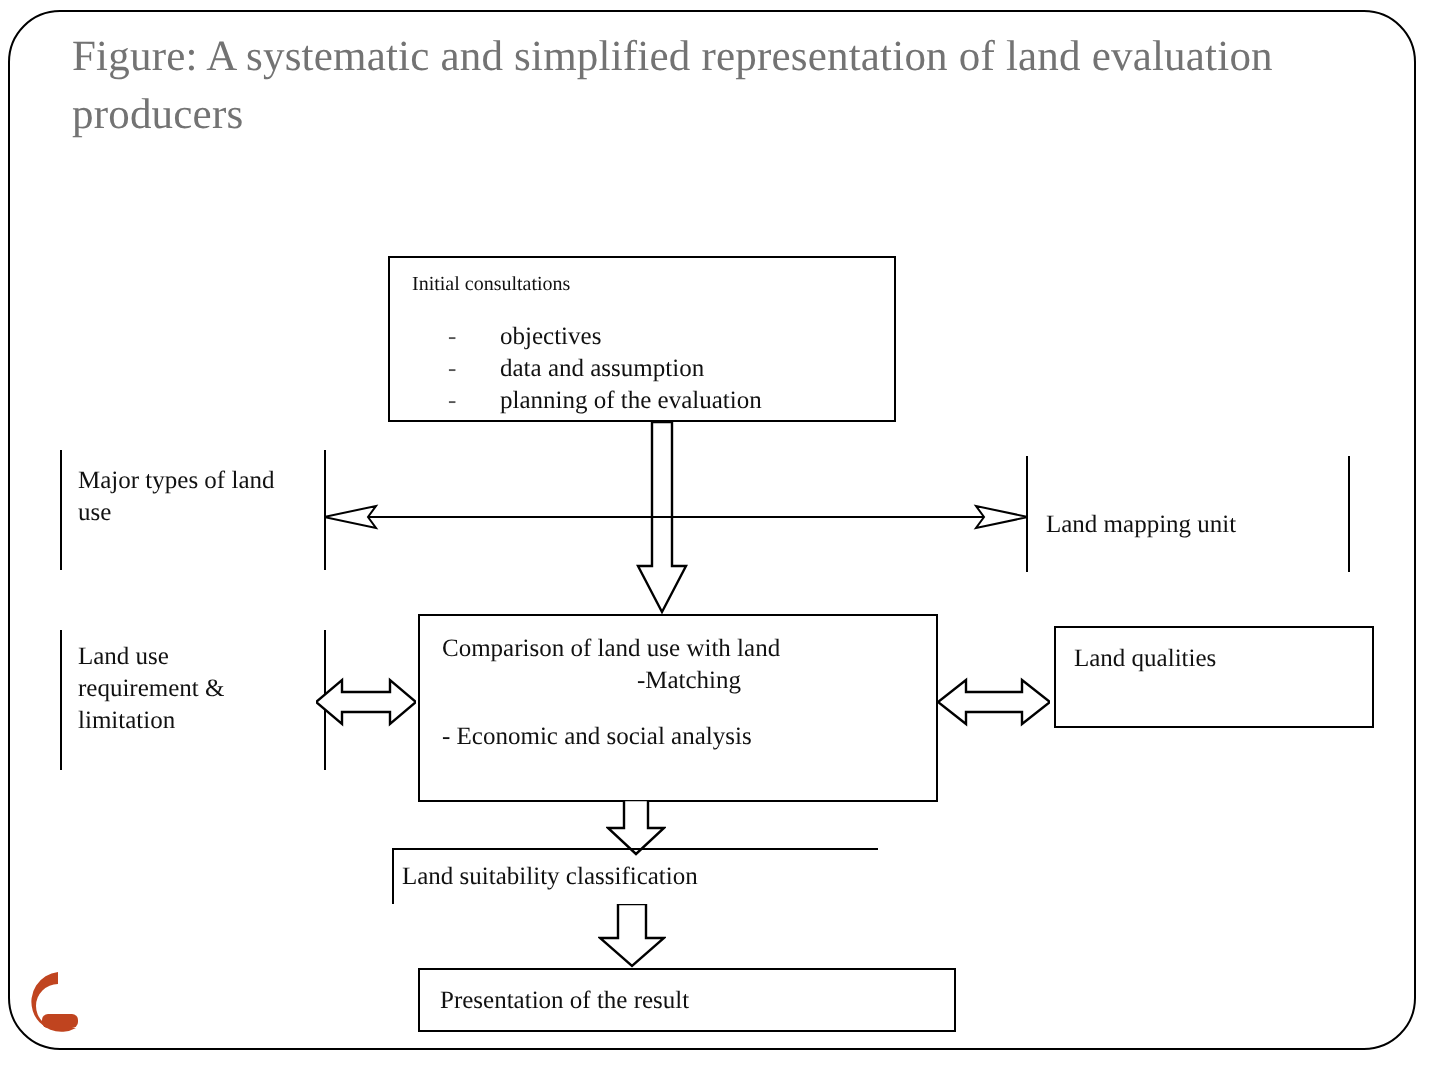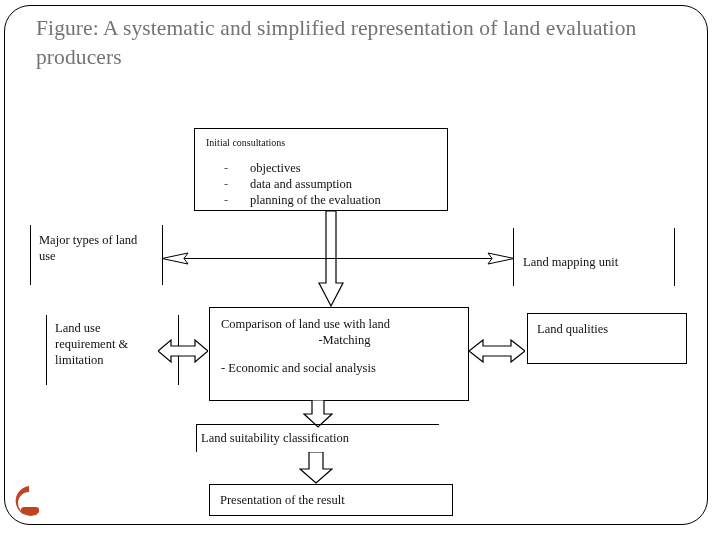--- a/index.html
+++ b/index.html
@@ -88,21 +88,20 @@
     border-left:1.2px solid #000;
     border-right:1.2px solid #000;
     padding:26px 0 0 9px;
   }
   
   #box-lur{
     left:30px;top:315px;width:133px;height:70px;
     border-left:1.2px solid #000;
     border-right:1.2px solid #000;
     padding:5px 16px 0 8px;
-    margin-left:16px;
   }
   
   #box-lq{
     left:527px;top:313px;width:160px;height:51px;
     border:1.3px solid #000;
     padding:7px 0 0 9px;
   }
   
   #box-comp{
     left:209px;top:307px;width:260px;height:94px;
@@ -114,21 +113,21 @@
 
   
   #box-lsc{
     left:196px;top:424px;width:243px;height:28px;
     border-top:1.2px solid #000;
     border-left:1.2px solid #000;
     padding:5px 0 0 4px;
   }
   
   #box-pres{
-    left:209px;top:484px;width:244px;height:32px;
+    left:209px;top:484px;width:269px;height:32px;
     border:1.3px solid #000;
     padding:7px 0 0 10px;
   }
 
   
   .arrow{position:absolute;}
   #arr-down-long{left:318px;top:211px;}
   #arr-h-main{left:162px;top:247px;}
   #arr-lr-left{left:158px;top:336px;}
   #arr-lr-right{left:469px;top:336px;}

